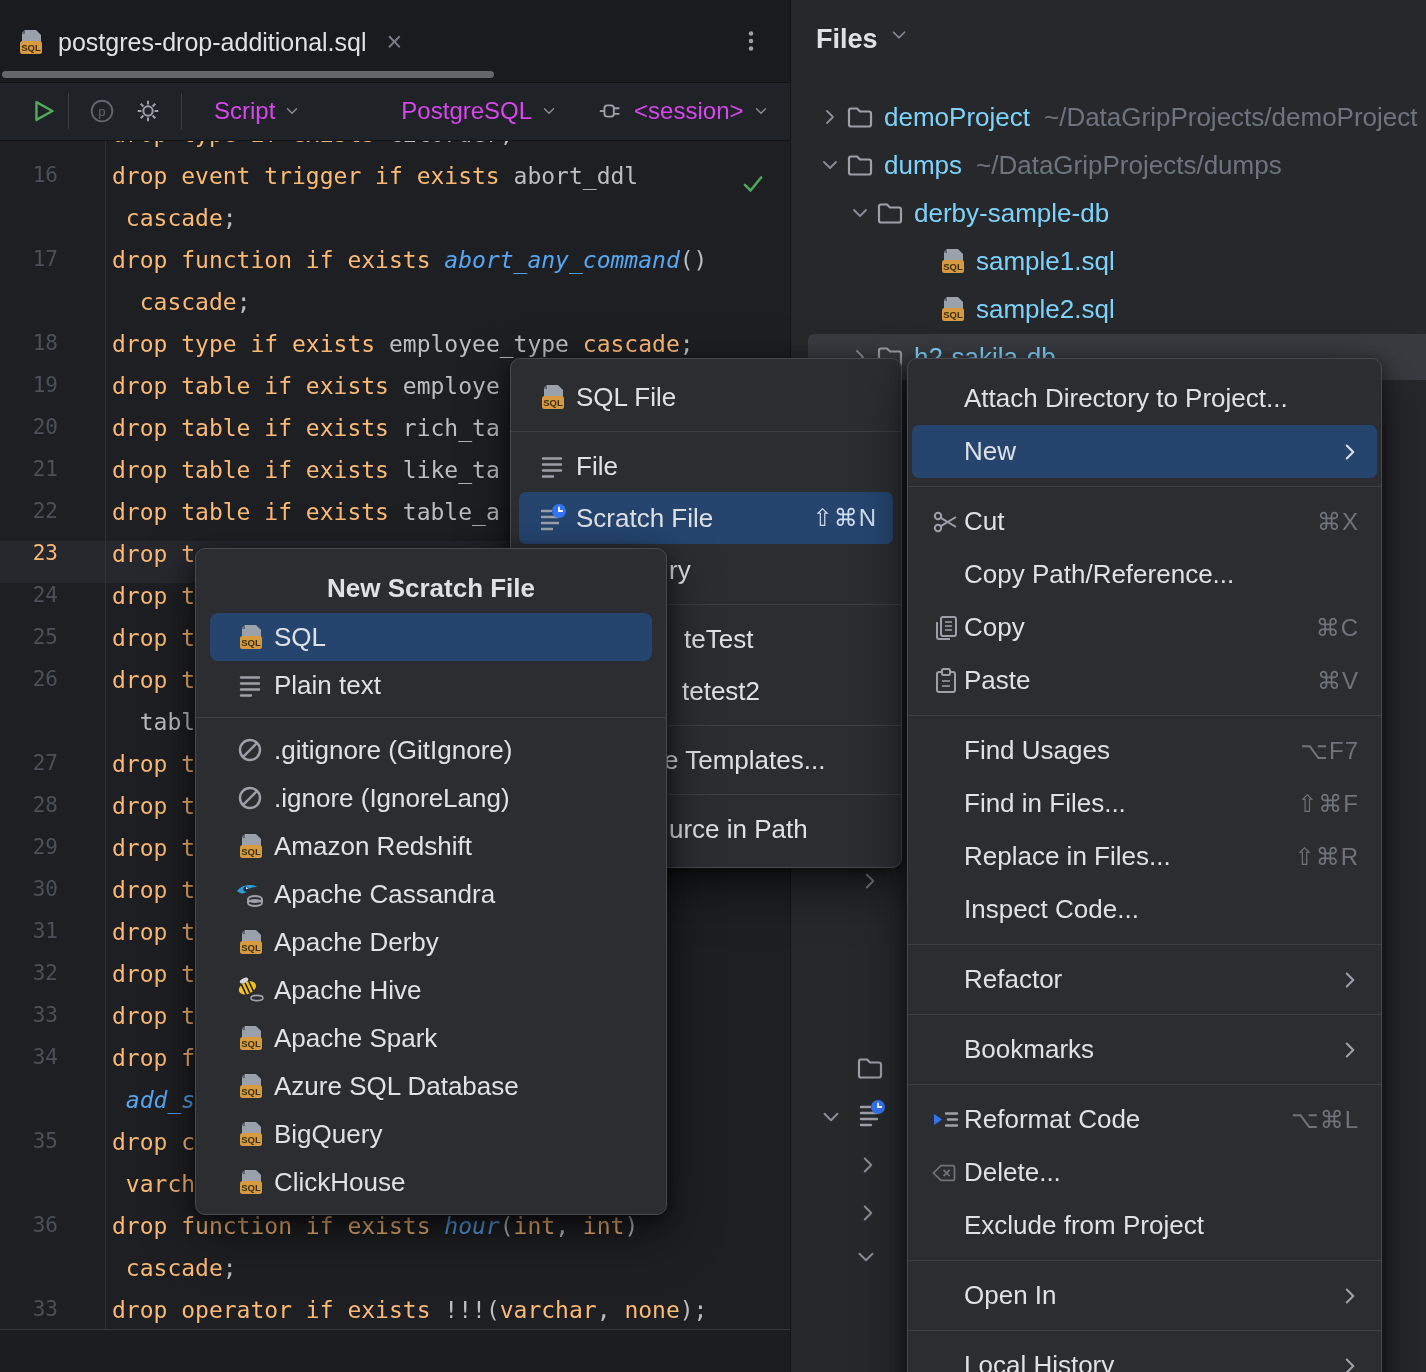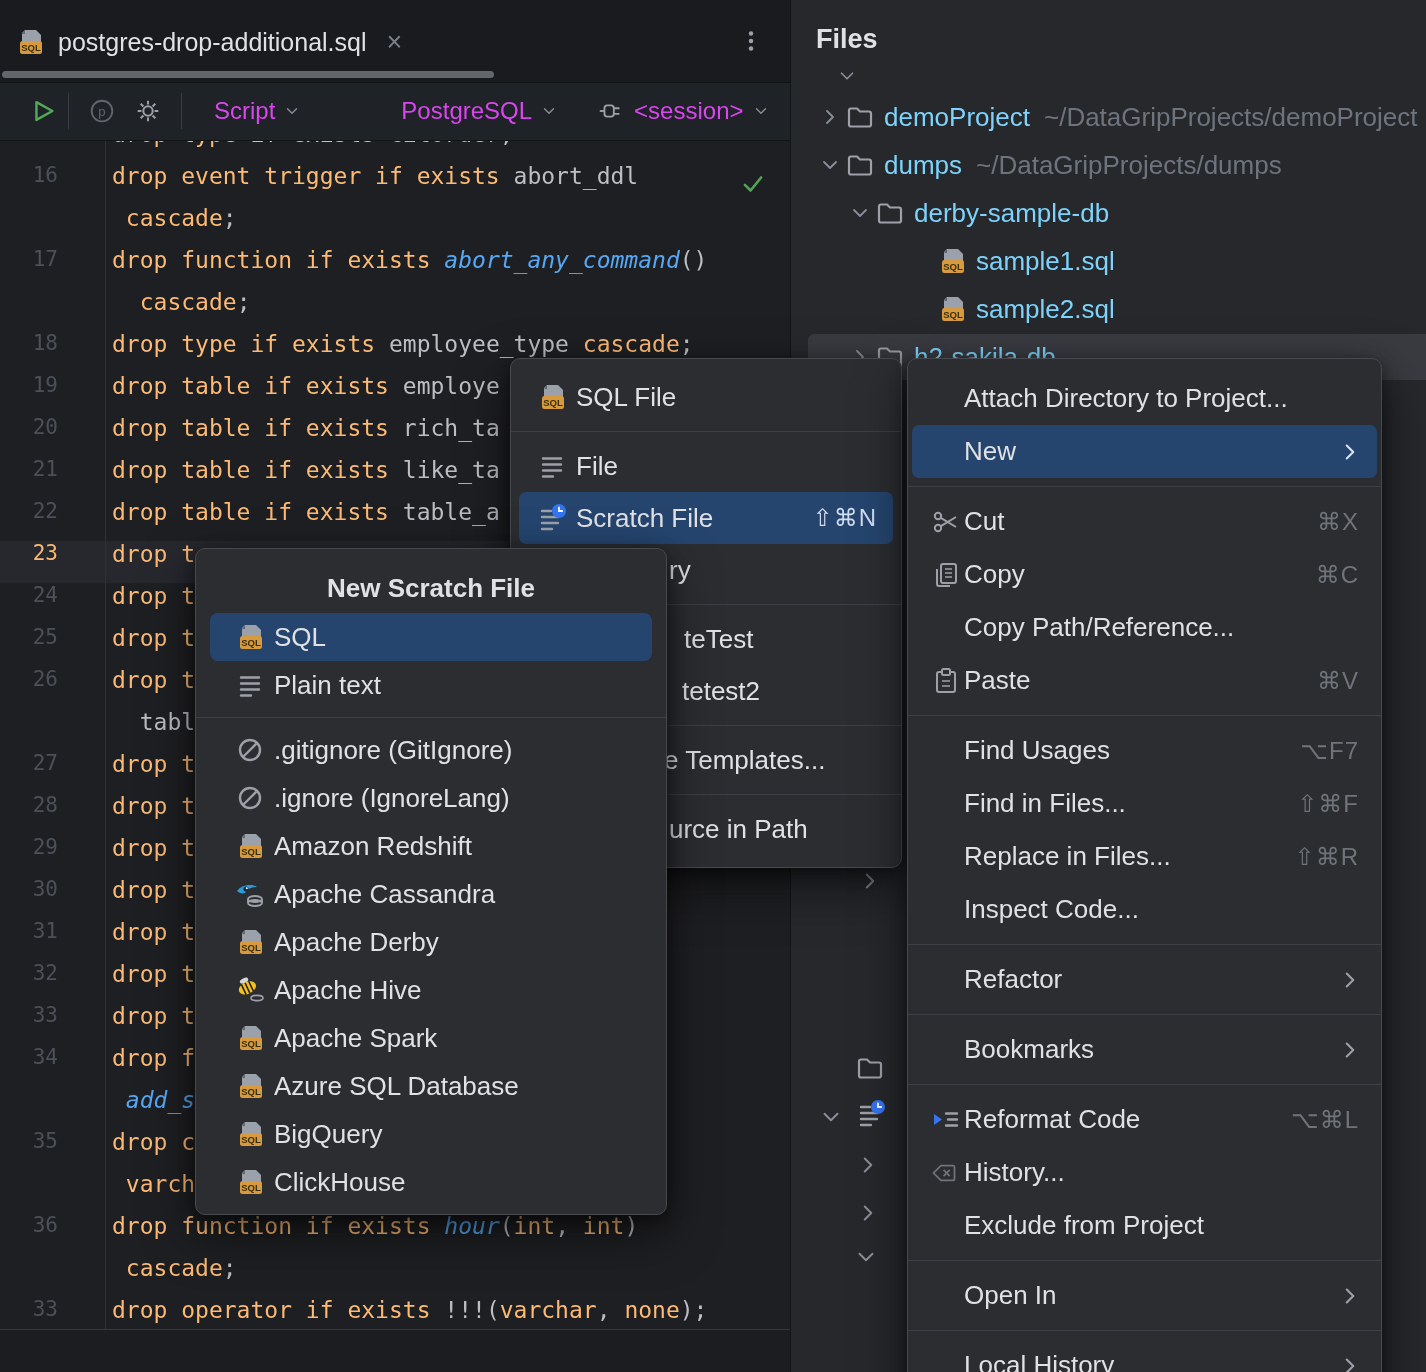--- a/index.html
+++ b/index.html
@@ -32,21 +32,21 @@
   .code{position:absolute;left:112px;top:0;height:42px;line-height:42px;white-space:pre;
         font:23px "DejaVu Sans Mono",monospace;}
   .k{color:#fdba74;} .i{color:#BCBEC4;} .f{color:#56A8F5;font-style:italic;}
   #gutter-line{position:absolute;left:105px;top:140px;width:1px;height:1189px;background:#2E3237;z-index:1;}
   #editor-bottom-line{position:absolute;left:0;top:1329px;width:790px;height:1px;background:#35383D;z-index:2;}
   #editor-bottom-strip{position:absolute;left:0;top:1330px;width:790px;height:42px;background:#1B1D20;z-index:2;}
   .row-check{position:absolute;left:740px;top:8px;width:26px;height:26px;}
 
   
   #files-panel{position:absolute;left:790px;top:0;width:636px;height:1372px;background:#26282C;border-left:1px solid #131416;}
-  #files-header{position:absolute;left:25px;top:24px;display:flex;align-items:center;gap:10px;flex-direction:column;}
+  #files-header{position:absolute;left:25px;top:24px;display:flex;gap:10px;}
   #files-header .t{font-size:27px;font-weight:bold;color:#DFE1E5;}
   .trow{position:absolute;left:0;width:636px;height:48px;display:flex;align-items:center;white-space:nowrap;overflow:hidden;}
   .trow .hl-bg{position:absolute;left:17px;right:16px;top:1px;bottom:1px;background:#393B40;border-radius:6px;}
   .trow .chev{width:24px;height:24px;margin-right:2px;flex:none;position:relative;}
   .trow .fic{width:32px;height:32px;margin-right:8px;flex:none;position:relative;}
   .trow .nm{font-size:26px;color:#7dd3fc;position:relative;}
   .trow .pth{font-size:26px;color:#6E747E;margin-left:14px;position:relative;}
   .tree-frag{position:absolute;z-index:3;}
 
   
@@ -454,32 +454,32 @@
         <svg viewBox="0 0 32 32" fill="none" stroke="#9DA0A8" stroke-width="2">
           <circle cx="8" cy="10" r="3.2"></circle>
           <circle cx="8" cy="22" r="3.2"></circle>
           <path d="M10.8 11.8L26 21M10.8 20.2L26 11"></path>
         </svg>
       </span>
       <span class="mi-label">Cut</span>
       <span class="mi-sc">⌘X</span>
     </div>
     <div class="menu-item cm-item">
+      <span class="mi-label">Copy Path/Reference...</span>
+    </div>
+    <div class="menu-item cm-item">
       <span class="ic ">
         <svg viewBox="0 0 32 32" fill="none" stroke="#9DA0A8" stroke-width="2">
           <rect x="11" y="5" width="15" height="19" rx="2"></rect>
           <path d="M7 10v15a2 2 0 0 0 2 2h11"></path>
           <path d="M15 10h7M15 14h7M15 18h7" stroke-width="1.6"></path>
         </svg>
       </span>
       <span class="mi-label">Copy</span>
       <span class="mi-sc">⌘C</span>
-    </div>
-    <div class="menu-item cm-item">
-      <span class="mi-label">Copy Path/Reference...</span>
     </div>
     <div class="menu-item cm-item">
       <span class="ic ">
         <svg viewBox="0 0 32 32" fill="none" stroke="#9DA0A8" stroke-width="2">
           <rect x="7" y="7" width="18" height="20" rx="2"></rect>
           <rect x="12" y="4" width="8" height="6" rx="1.5" fill="#2B2D31"></rect>
           <path d="M12 16h8M12 21h8" stroke-width="1.6"></path>
         </svg>
       </span>
       <span class="mi-label">Paste</span>
@@ -522,21 +522,21 @@
           <path d="M4 10l8 5.5L4 21z" fill="#3574F0"></path>
           <g stroke="#9DA0A8" stroke-width="2.4" stroke-linecap="round" fill="none">
             <path d="M16 9.5h11M18 15.5h9M16 21.5h11"></path>
           </g>
         </svg>
       </span>
       <span class="mi-label">Reformat Code</span>
       <span class="mi-sc">⌥⌘L</span>
     </div>
     <div class="menu-item cm-item">
-      <span class="mi-label">History...</span>
+      <span class="mi-label">Delete...</span>
       <span class="ic mi-scicon">
         <svg viewBox="0 0 32 32" fill="none" stroke="#6F737A" stroke-width="2">
           <path d="M12.5 7.5H26a2 2 0 0 1 2 2v13a2 2 0 0 1-2 2H12.5L4 16z"></path>
           <path d="M15.5 12.5l7 7M22.5 12.5l-7 7"></path>
         </svg>
       </span>
     </div>
     <div class="menu-item cm-item">
       <span class="mi-label">Exclude from Project</span>
     </div>

